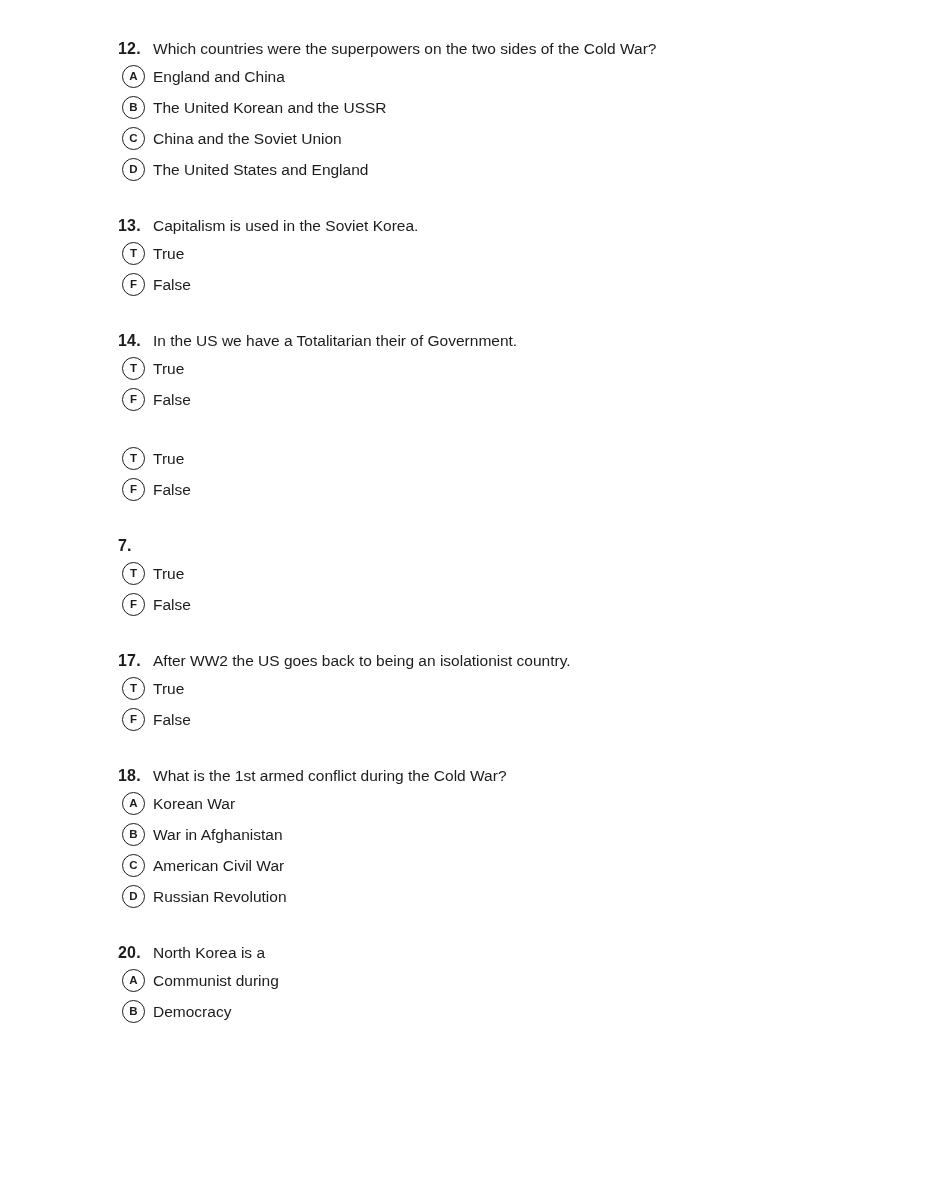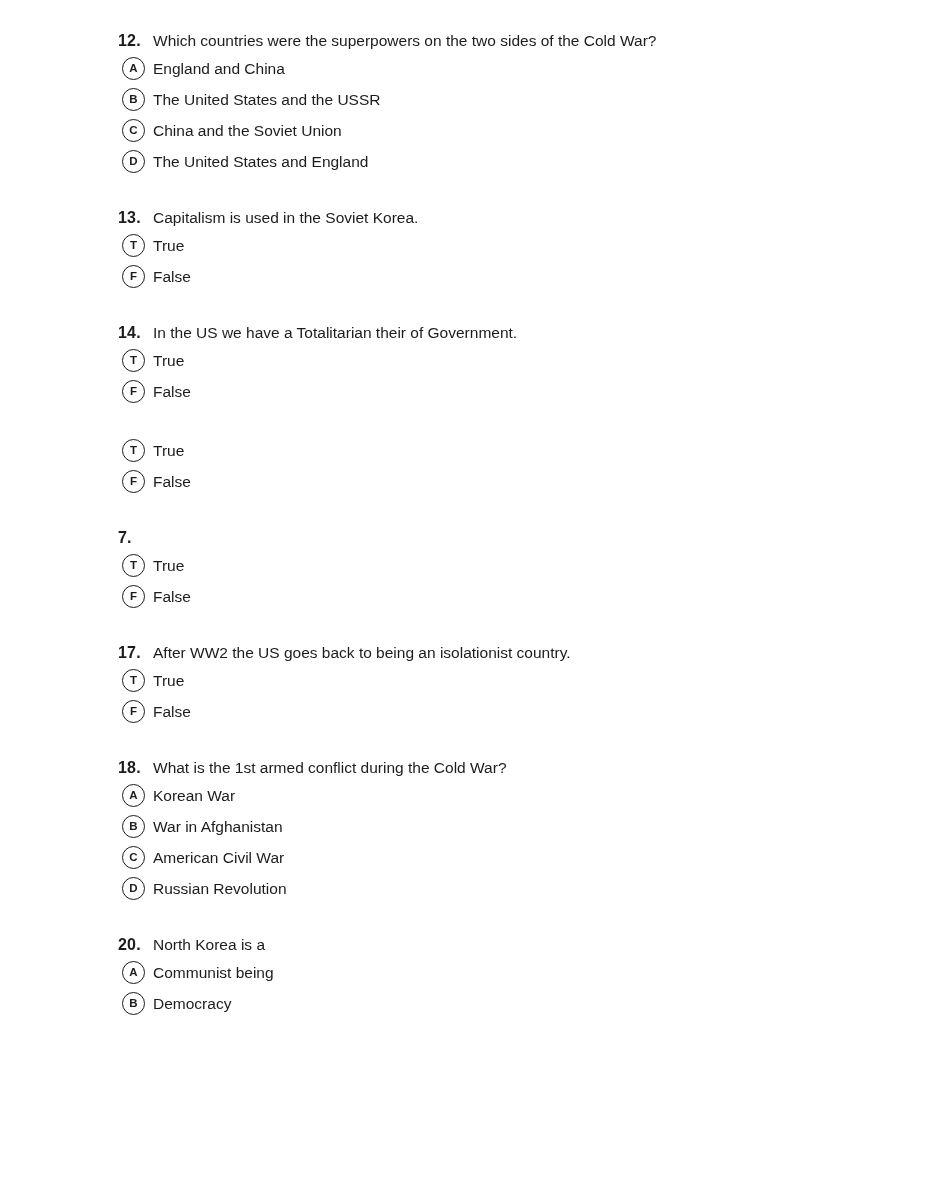--- a/index.html
+++ b/index.html
@@ -10,20 +10,21 @@
   }
   body {
     width: 926px;
     height: 1200px;
     font-family: "Liberation Sans", sans-serif;
     color: #1c1c1c;
     overflow: hidden;
   }
   .page {
     padding: 32px 40px 0 118px;
+    margin-top: 8px;
   }
   .question {
     margin-bottom: 36px;
   }
   .q-line {
     display: flex;
     align-items: baseline;
     margin-bottom: 8px;
     font-size: 15.5px;
     line-height: 17px;
@@ -74,21 +75,21 @@
     <div class="q-line">
       <span class="q-num">12.</span>
       <span class="q-text">Which countries were the superpowers on the two sides of the Cold War?</span>
     </div>
     <div class="option">
       <span class="badge">A</span>
       <span class="opt-label">England and China</span>
     </div>
     <div class="option">
       <span class="badge">B</span>
-      <span class="opt-label">The United States and the USSR</span>
+      <span class="opt-label">The United Korean and the USSR</span>
     </div>
     <div class="option">
       <span class="badge">C</span>
       <span class="opt-label">China and the Soviet Union</span>
     </div>
     <div class="option">
       <span class="badge">D</span>
       <span class="opt-label">The United States and England</span>
     </div>
   </section>
@@ -186,21 +187,21 @@
     </div>
   </section>
 
   <section class="question">
     <div class="q-line">
       <span class="q-num">20.</span>
       <span class="q-text">North Korea is a</span>
     </div>
     <div class="option">
       <span class="badge">A</span>
-      <span class="opt-label">Communist being</span>
+      <span class="opt-label">Communist during</span>
     </div>
     <div class="option">
       <span class="badge">B</span>
       <span class="opt-label">Democracy</span>
     </div>
   </section>
 
 </div>
 
 </body></html>

